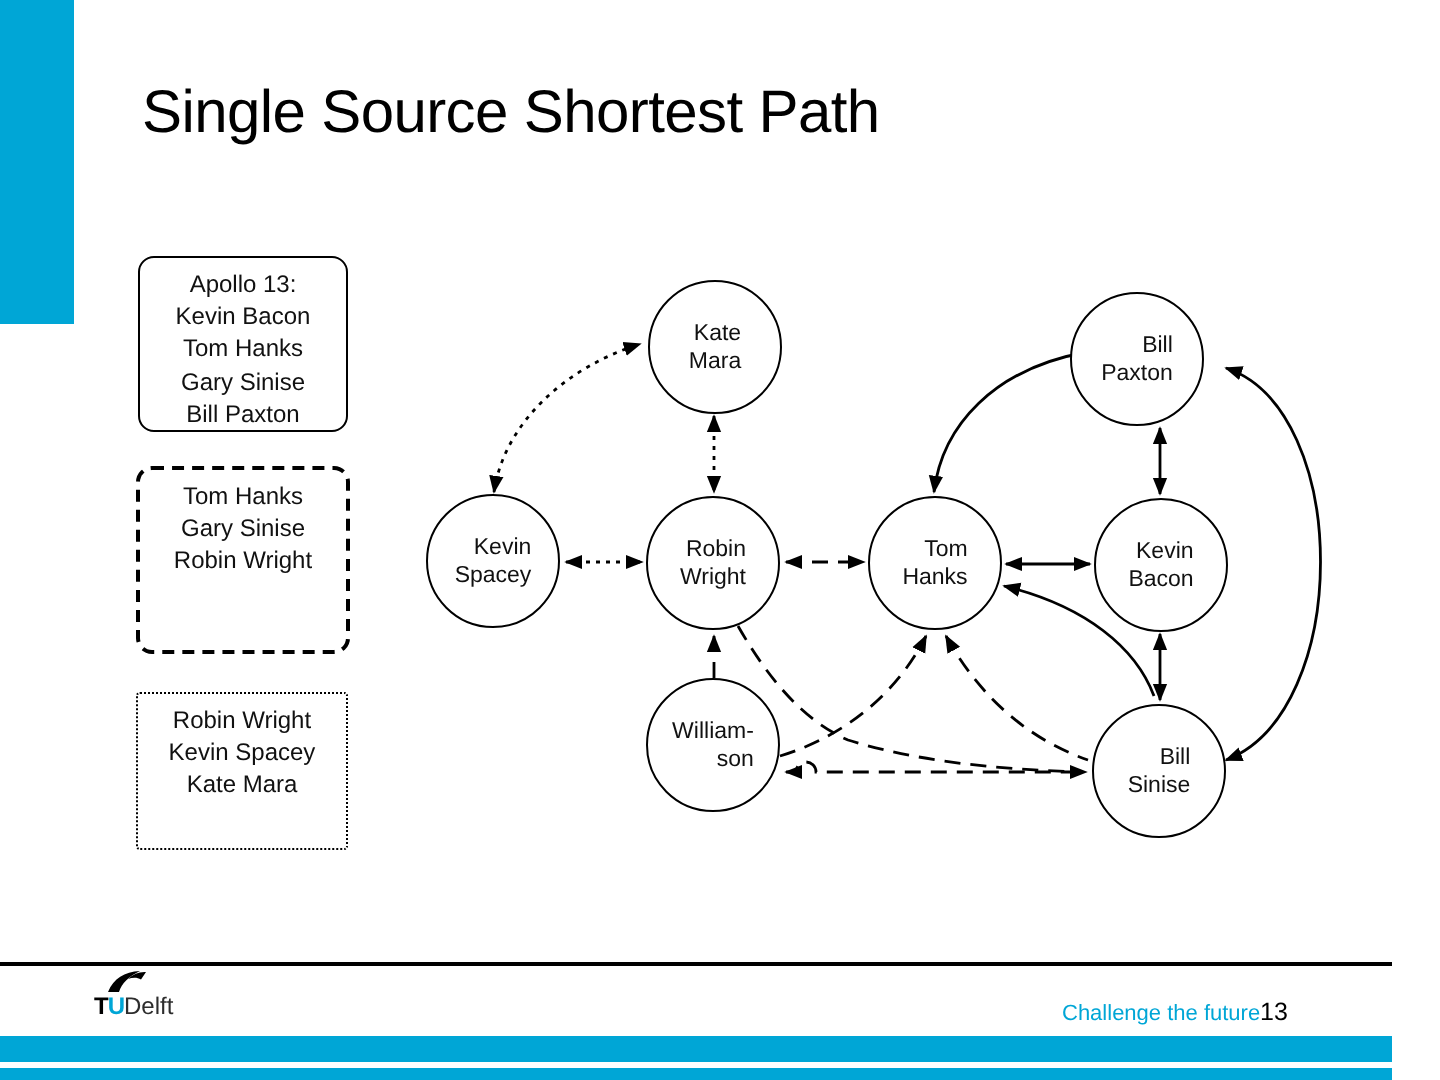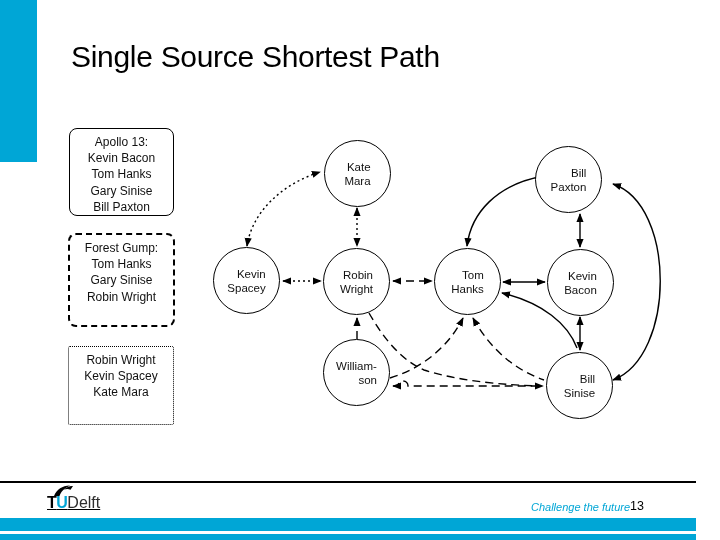--- a/index.html
+++ b/index.html
@@ -20,25 +20,25 @@
   .edge.dotted{stroke-dasharray:2 3;}
   .edge.dashed{stroke-dasharray:8 5;}
   .node{position:absolute;width:67px;height:67px;border-radius:50%;border:1.6px solid #000;
         background:#fff;display:flex;align-items:center;justify-content:center;
         text-align:right;font-size:11.5px;line-height:14px;white-space:pre-line;
         box-sizing:border-box;color:#111;}
   
   .footer-rule{position:absolute;left:0;top:481px;width:713px;height:1.6px;background:#000;}
   .tud-logo{position:absolute;left:47px;top:485px;}
   .tud-flame{display:block;margin-left:6px;margin-bottom:-3px;}
-  .tud-text{font-size:16px;letter-spacing:-0.5px;line-height:18px;text-decoration:underline;}
+  .tud-text{font-size:12px;letter-spacing:-0.5px;line-height:18px;}
   .tud-text .t{font-weight:bold;color:#000;}
   .tud-text .u{font-weight:bold;color:#00A6D6;}
   .tud-text .delft{font-weight:normal;color:#2d2d2d;letter-spacing:0;}
-  .tagline{position:absolute;left:531px;top:501px;font-size:11px;font-style:italic;
+  .tagline{position:absolute;left:531px;top:501px;font-size:11px;
            color:#00A6D6;}
   .page-number{position:absolute;left:630px;top:499px;font-size:12.5px;color:#000;}
   .bottom-bar-1{position:absolute;left:0;top:518px;width:720px;height:13px;background:#00A6D6;}
   .bottom-bar-2{position:absolute;left:0;top:534px;width:720px;height:6px;background:#00A6D6;}
 </style>
 </head>
 <body>
 
 <div class="slide">
 
@@ -50,21 +50,20 @@
 
     <div class="movie-box solid" style="left:69px;top:128px;width:105px;height:88px;">
       <div>Apollo 13:</div>
       <div>Kevin Bacon</div>
       <div>Tom Hanks</div>
       <div>Gary Sinise</div>
       <div>Bill Paxton</div>
     </div>
 
     <div class="movie-box dashed" style="left:68px;top:233px;width:107px;height:94px;">
-      <div>Forest Gump:</div>
       <div>Tom Hanks</div>
       <div>Gary Sinise</div>
       <div>Robin Wright</div>
     </div>
 
     <div class="movie-box dotted" style="left:68px;top:346px;width:106px;height:79px;">
       <div>Robin Wright</div>
       <div>Kevin Spacey</div>
       <div>Kate Mara</div>
     </div>

